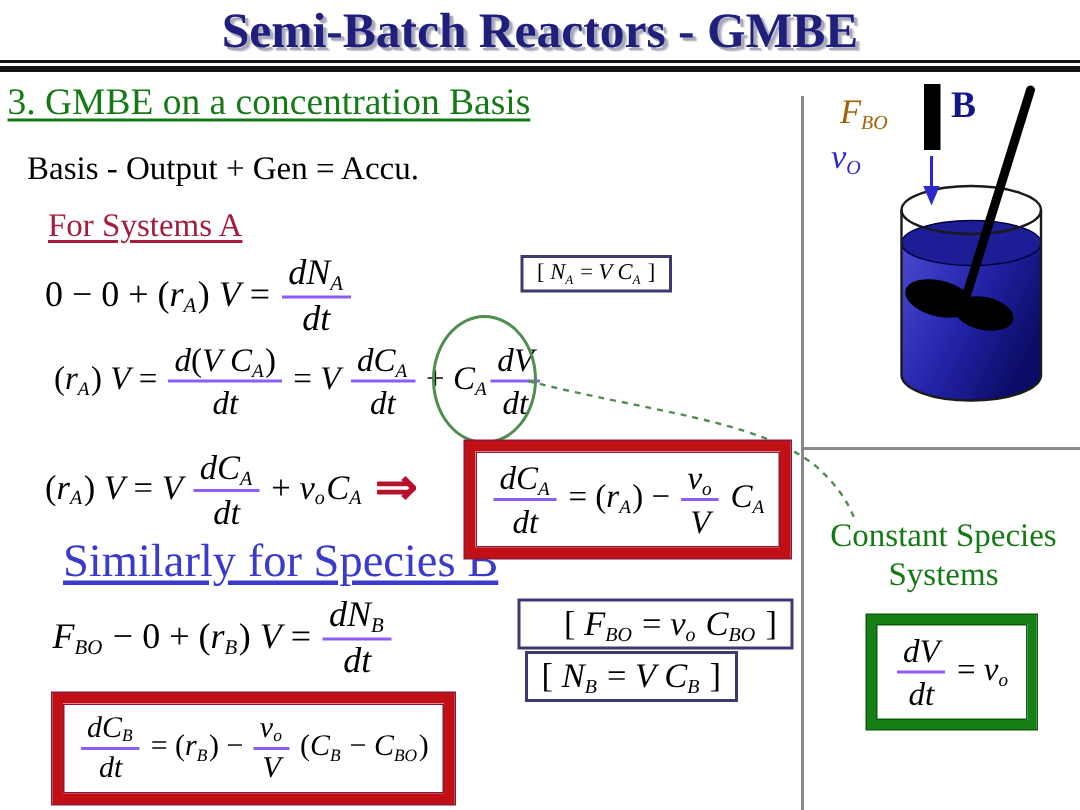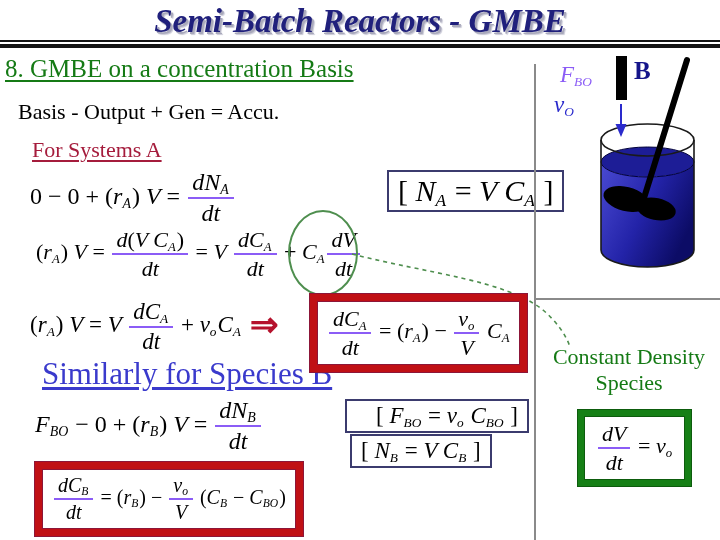--- a/index.html
+++ b/index.html
@@ -2,21 +2,21 @@
 <html><head>
 <meta charset="utf-8">
 <style>
   html,body{margin:0;padding:0;background:#fff;}
   .slide{position:relative;width:720px;height:540px;background:#ffffff;overflow:hidden;
          font-family:"Liberation Serif",serif;color:#000;}
 
   
   .title{position:absolute;top:3px;left:0;width:720px;text-align:center;
          font-size:33px;font-weight:bold;color:#20207c;letter-spacing:0px;
-         text-shadow:2px 2px 0 #a9a9bb,3px 3px 1px #c9c9d6;font-style:italic;}
+         text-shadow:2px 2px 0 #a9a9bb,3px 3px 1px #c9c9d6;}
   .rule-thin{position:absolute;top:40px;left:0;width:720px;height:2px;background:#141414;}
   .rule-thick{position:absolute;top:44px;left:0;width:720px;height:4px;background:#141414;}
 
   
   .sec-head{position:absolute;left:5px;top:55px;font-size:25px;color:#157a15;
             text-decoration:underline;text-underline-offset:3px;}
   .balance{position:absolute;left:18px;top:99px;font-size:22px;color:#000;}
   .spec-a{position:absolute;left:32px;top:137px;font-size:22px;color:#a51c3c;
           text-decoration:underline;text-underline-offset:3px;}
   .spec-b{position:absolute;left:42px;top:356px;font-size:31px;color:#3a3acc;
@@ -47,54 +47,54 @@
   .div-h{position:absolute;left:536px;top:298px;width:184px;height:2px;background:#8a8a8a;}
 
   
   .halo{position:absolute;left:288px;top:210px;width:66px;height:82px;border:2px solid #4e8e4e;
         border-radius:50%;pointer-events:none;background:transparent;}
 
   .overlay-svg{position:absolute;left:0;top:0;pointer-events:none;}
   .tank-svg{position:absolute;left:540px;top:48px;pointer-events:none;}
 
   
-  .lab-fbo{position:absolute;left:560px;top:62px;font-size:23px;color:#8b5cf6;}
+  .lab-fbo{position:absolute;left:560px;top:62px;font-size:23px;color:#a16207;}
   .lab-vo{position:absolute;left:554px;top:92px;font-size:23px;color:#2a2acc;}
   .lab-b{position:absolute;left:634px;top:57px;font-size:25px;font-weight:bold;color:#15158a;}
 </style>
 </head>
 <body>
 
 <div class="slide">
 
   <div class="title">Semi-Batch Reactors - GMBE</div>
   <div class="rule-thin"></div>
   <div class="rule-thick"></div>
 
-  <div class="sec-head">8. GMBE on a concentration Basis</div>
+  <div class="sec-head">3. GMBE on a concentration Basis</div>
   <div class="balance">Basis - Output + Gen = Accu.</div>
   <div class="spec-a">For Systems A</div>
   <div class="spec-b">Similarly for Species B</div>
 
   <div class="eq" style="left:30px;top:170px;font-size:24px;"><span class="eq-t">0 − 0 + (</span><span class="eq-v">r</span><span class="eq-s">A</span><span class="eq-t">) </span><span class="eq-v">V</span><span class="eq-t"> = </span><span class="frac"><span class="num"><span class="eq-v">dN</span><span class="eq-s">A</span></span><span class="den"><span class="eq-v">dt</span></span></span></div>
 
   <div class="eq" style="left:36px;top:228px;font-size:22px;"><span class="eq-t">(</span><span class="eq-v">r</span><span class="eq-s">A</span><span class="eq-t">) </span><span class="eq-v">V</span><span class="eq-t"> = </span><span class="frac"><span class="num"><span class="eq-v">d</span><span class="eq-t">(</span><span class="eq-v">V C</span><span class="eq-s">A</span><span class="eq-t">)</span></span><span class="den"><span class="eq-v">dt</span></span></span><span class="eq-t"> = </span><span class="eq-v">V </span><span class="frac"><span class="num"><span class="eq-v">dC</span><span class="eq-s">A</span></span><span class="den"><span class="eq-v">dt</span></span></span><span class="eq-t"> + </span><span class="eq-v">C</span><span class="eq-s">A</span><span class="frac"><span class="num"><span class="eq-v">dV</span></span><span class="den"><span class="eq-v">dt</span></span></span></div>
 
   <div class="eq" style="left:30px;top:300px;font-size:23px;"><span class="eq-t">(</span><span class="eq-v">r</span><span class="eq-s">A</span><span class="eq-t">) </span><span class="eq-v">V</span><span class="eq-t"> = </span><span class="eq-v">V </span><span class="frac"><span class="num"><span class="eq-v">dC</span><span class="eq-s">A</span></span><span class="den"><span class="eq-v">dt</span></span></span><span class="eq-t"> + </span><span class="eq-v">v</span><span class="eq-s">o</span><span class="eq-v">C</span><span class="eq-s">A</span></div>
 
   <div class="eq" style="left:35px;top:398px;font-size:24px;"><span class="eq-v">F</span><span class="eq-s">BO</span><span class="eq-t"> − 0 + (</span><span class="eq-v">r</span><span class="eq-s">B</span><span class="eq-t">) </span><span class="eq-v">V</span><span class="eq-t"> = </span><span class="frac"><span class="num"><span class="eq-v">dN</span><span class="eq-s">B</span></span><span class="den"><span class="eq-v">dt</span></span></span></div>
 
   <div class="halo"></div>
   <svg class="overlay-svg" width="720" height="540" viewBox="0 0 720 540">
     <path d="M352,254 C430,274 505,280 543,310 C557,322 566,335 570,347" fill="none" stroke="#4e8e4e" stroke-width="1.6" stroke-dasharray="4 4"></path>
   </svg>
 
   <div class="arrow">⇒</div>
 
-  <div class="eq eq-box" style="left:347px;top:170px;font-size:30px;margin-left:40px;"><span class="eq-t">[ </span><span class="eq-v">N</span><span class="eq-s">A</span><span class="eq-t"> = </span><span class="eq-v">V C</span><span class="eq-s">A</span><span class="eq-t"> ]</span></div>
+  <div class="eq eq-box" style="left:347px;top:170px;font-size:15px;"><span class="eq-t">[ </span><span class="eq-v">N</span><span class="eq-s">A</span><span class="eq-t"> = </span><span class="eq-v">V C</span><span class="eq-s">A</span><span class="eq-t"> ]</span></div>
   <div class="eq eq-box" style="left:345px;top:399px;font-size:23px;padding-left:29px;"><span class="eq-t">[ </span><span class="eq-v">F</span><span class="eq-s">BO</span><span class="eq-t"> = </span><span class="eq-v">v</span><span class="eq-s">o</span><span class="eq-v"> C</span><span class="eq-s">BO</span><span class="eq-t"> ]</span></div>
   <div class="eq eq-box" style="left:350px;top:434px;font-size:23px;"><span class="eq-t">[ </span><span class="eq-v">N</span><span class="eq-s">B</span><span class="eq-t"> = </span><span class="eq-v">V C</span><span class="eq-s">B</span><span class="eq-t"> ]</span></div>
 
   <div class="eq red-box" style="left:310px;top:294px;font-size:22px;"><span class="frac"><span class="num"><span class="eq-v">dC</span><span class="eq-s">A</span></span><span class="den"><span class="eq-v">dt</span></span></span><span class="eq-t"> = (</span><span class="eq-v">r</span><span class="eq-s">A</span><span class="eq-t">) − </span><span class="frac"><span class="num"><span class="eq-v">v</span><span class="eq-s">o</span></span><span class="den"><span class="eq-v">V</span></span></span><span class="eq-v"> C</span><span class="eq-s">A</span></div>
   <div class="eq red-box" style="left:35px;top:462px;font-size:20px;"><span class="frac"><span class="num"><span class="eq-v">dC</span><span class="eq-s">B</span></span><span class="den"><span class="eq-v">dt</span></span></span><span class="eq-t"> = (</span><span class="eq-v">r</span><span class="eq-s">B</span><span class="eq-t">) − </span><span class="frac"><span class="num"><span class="eq-v">v</span><span class="eq-s">o</span></span><span class="den"><span class="eq-v">V</span></span></span><span class="eq-t"> (</span><span class="eq-v">C</span><span class="eq-s">B</span><span class="eq-t"> − </span><span class="eq-v">C</span><span class="eq-s">BO</span><span class="eq-t">)</span></div>
 
   <div class="div-v"></div>
   <div class="div-h"></div>
 
   <svg class="tank-svg" width="180" height="232" viewBox="540 48 180 232">
@@ -119,16 +119,16 @@
 
     <rect x="616" y="56" width="11" height="44" fill="#000"></rect>
     <line x1="621" y1="104" x2="621" y2="126" stroke="#2a2acc" stroke-width="2"></line>
     <polygon points="615.5,124 626.5,124 621,137" fill="#2a2acc"></polygon>
   </svg>
 
   <div class="eq lab-fbo"><span class="eq-v">F</span><span class="eq-s">BO</span></div>
   <div class="eq lab-vo"><span class="eq-v">v</span><span class="eq-s">O</span></div>
   <div class="lab-b">B</div>
 
-  <div class="cds">Constant Density Species</div>
+  <div class="cds">Constant Species Systems</div>
   <div class="eq green-box" style="left:578px;top:410px;font-size:22px;"><span class="frac"><span class="num"><span class="eq-v">dV</span></span><span class="den"><span class="eq-v">dt</span></span></span><span class="eq-t"> = </span><span class="eq-v">v</span><span class="eq-s">o</span></div>
 
 </div>
 
 </body></html>

